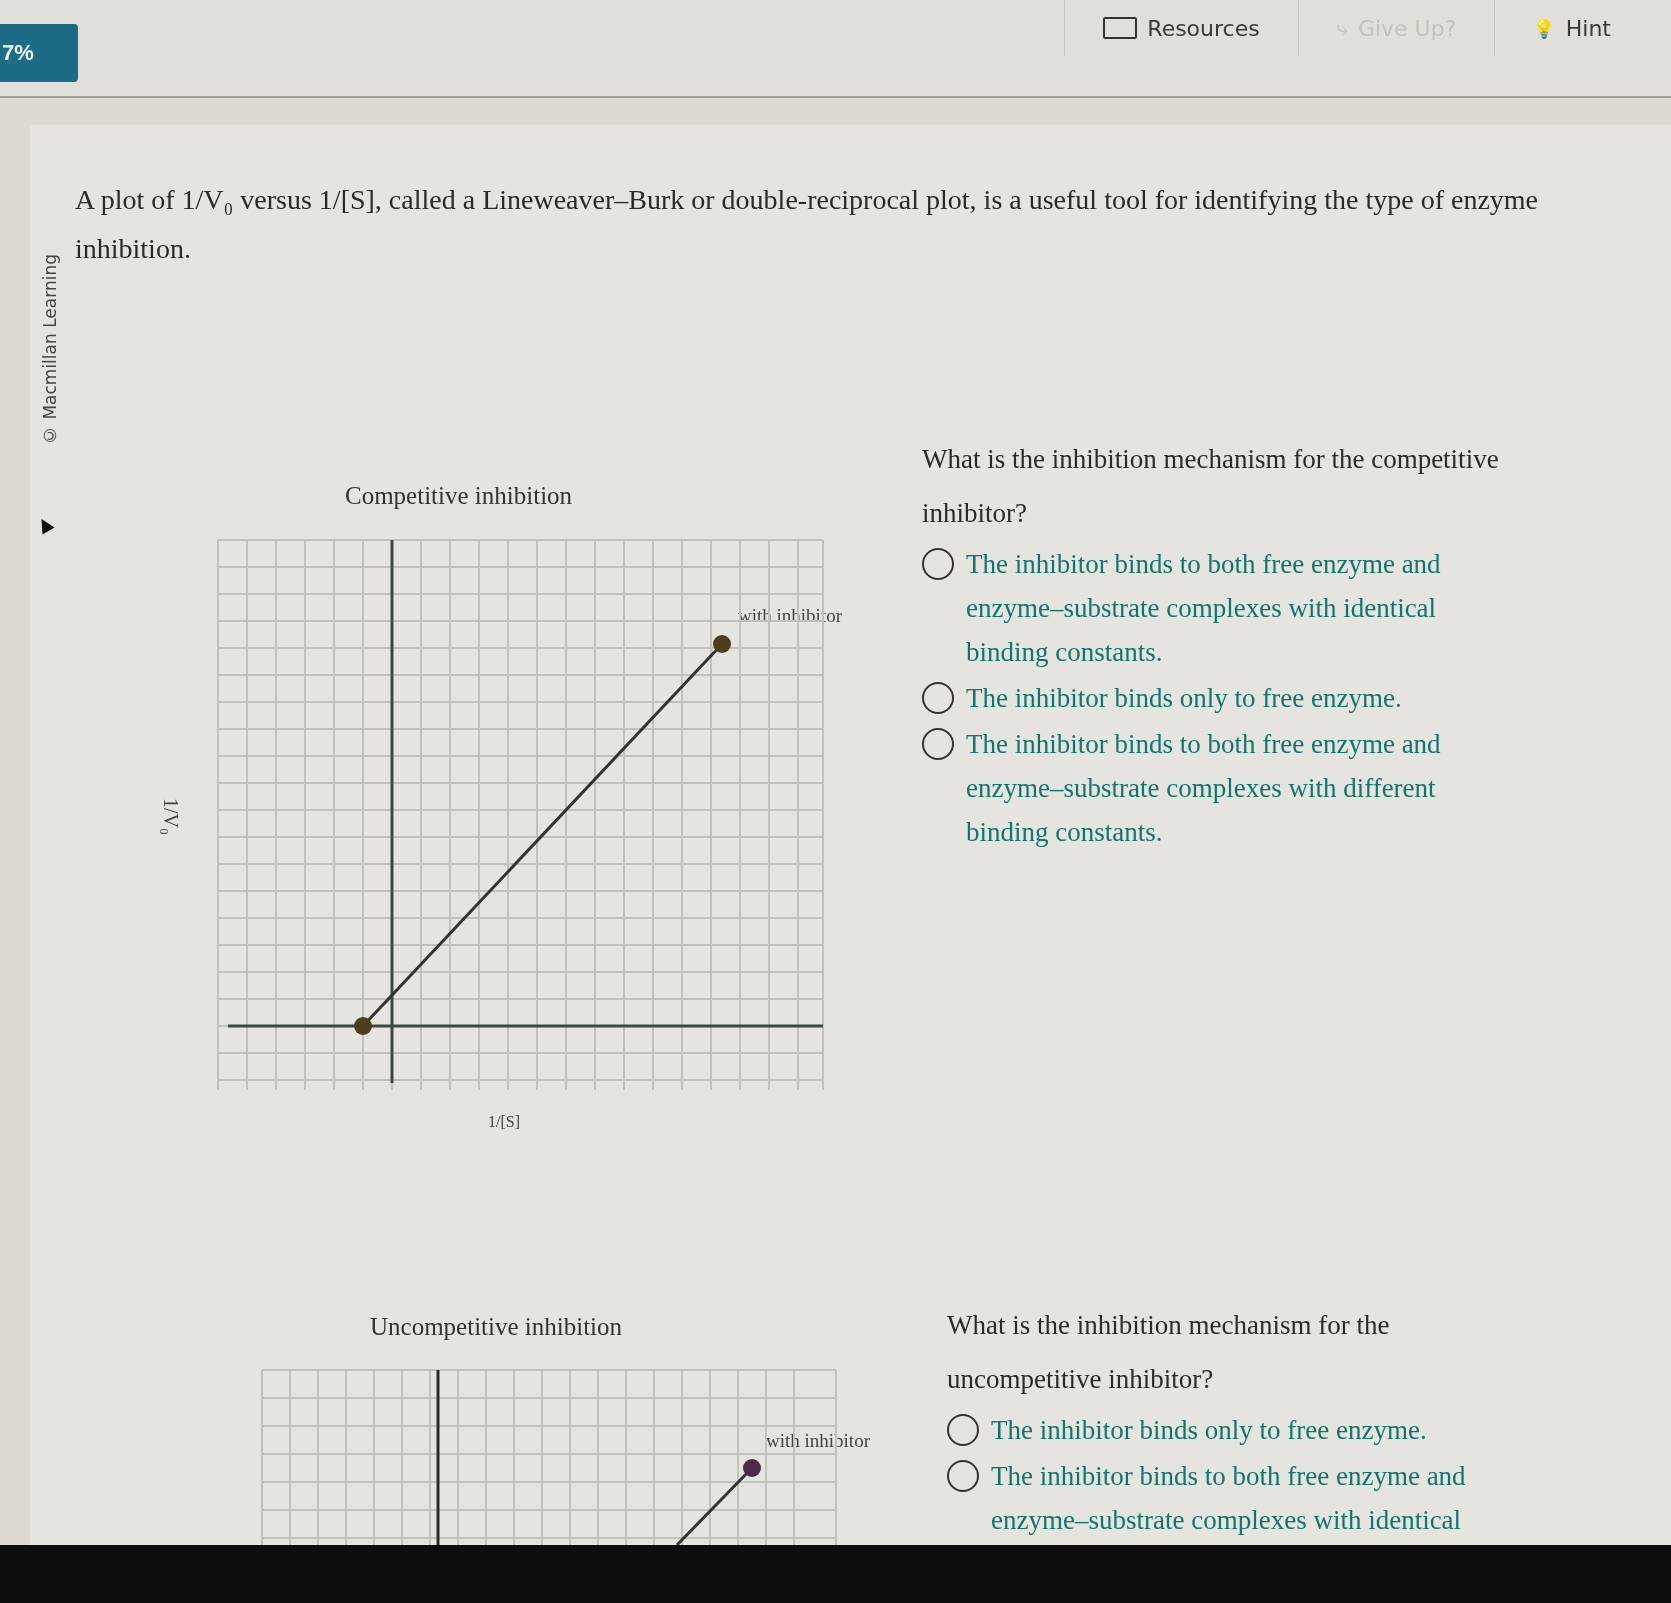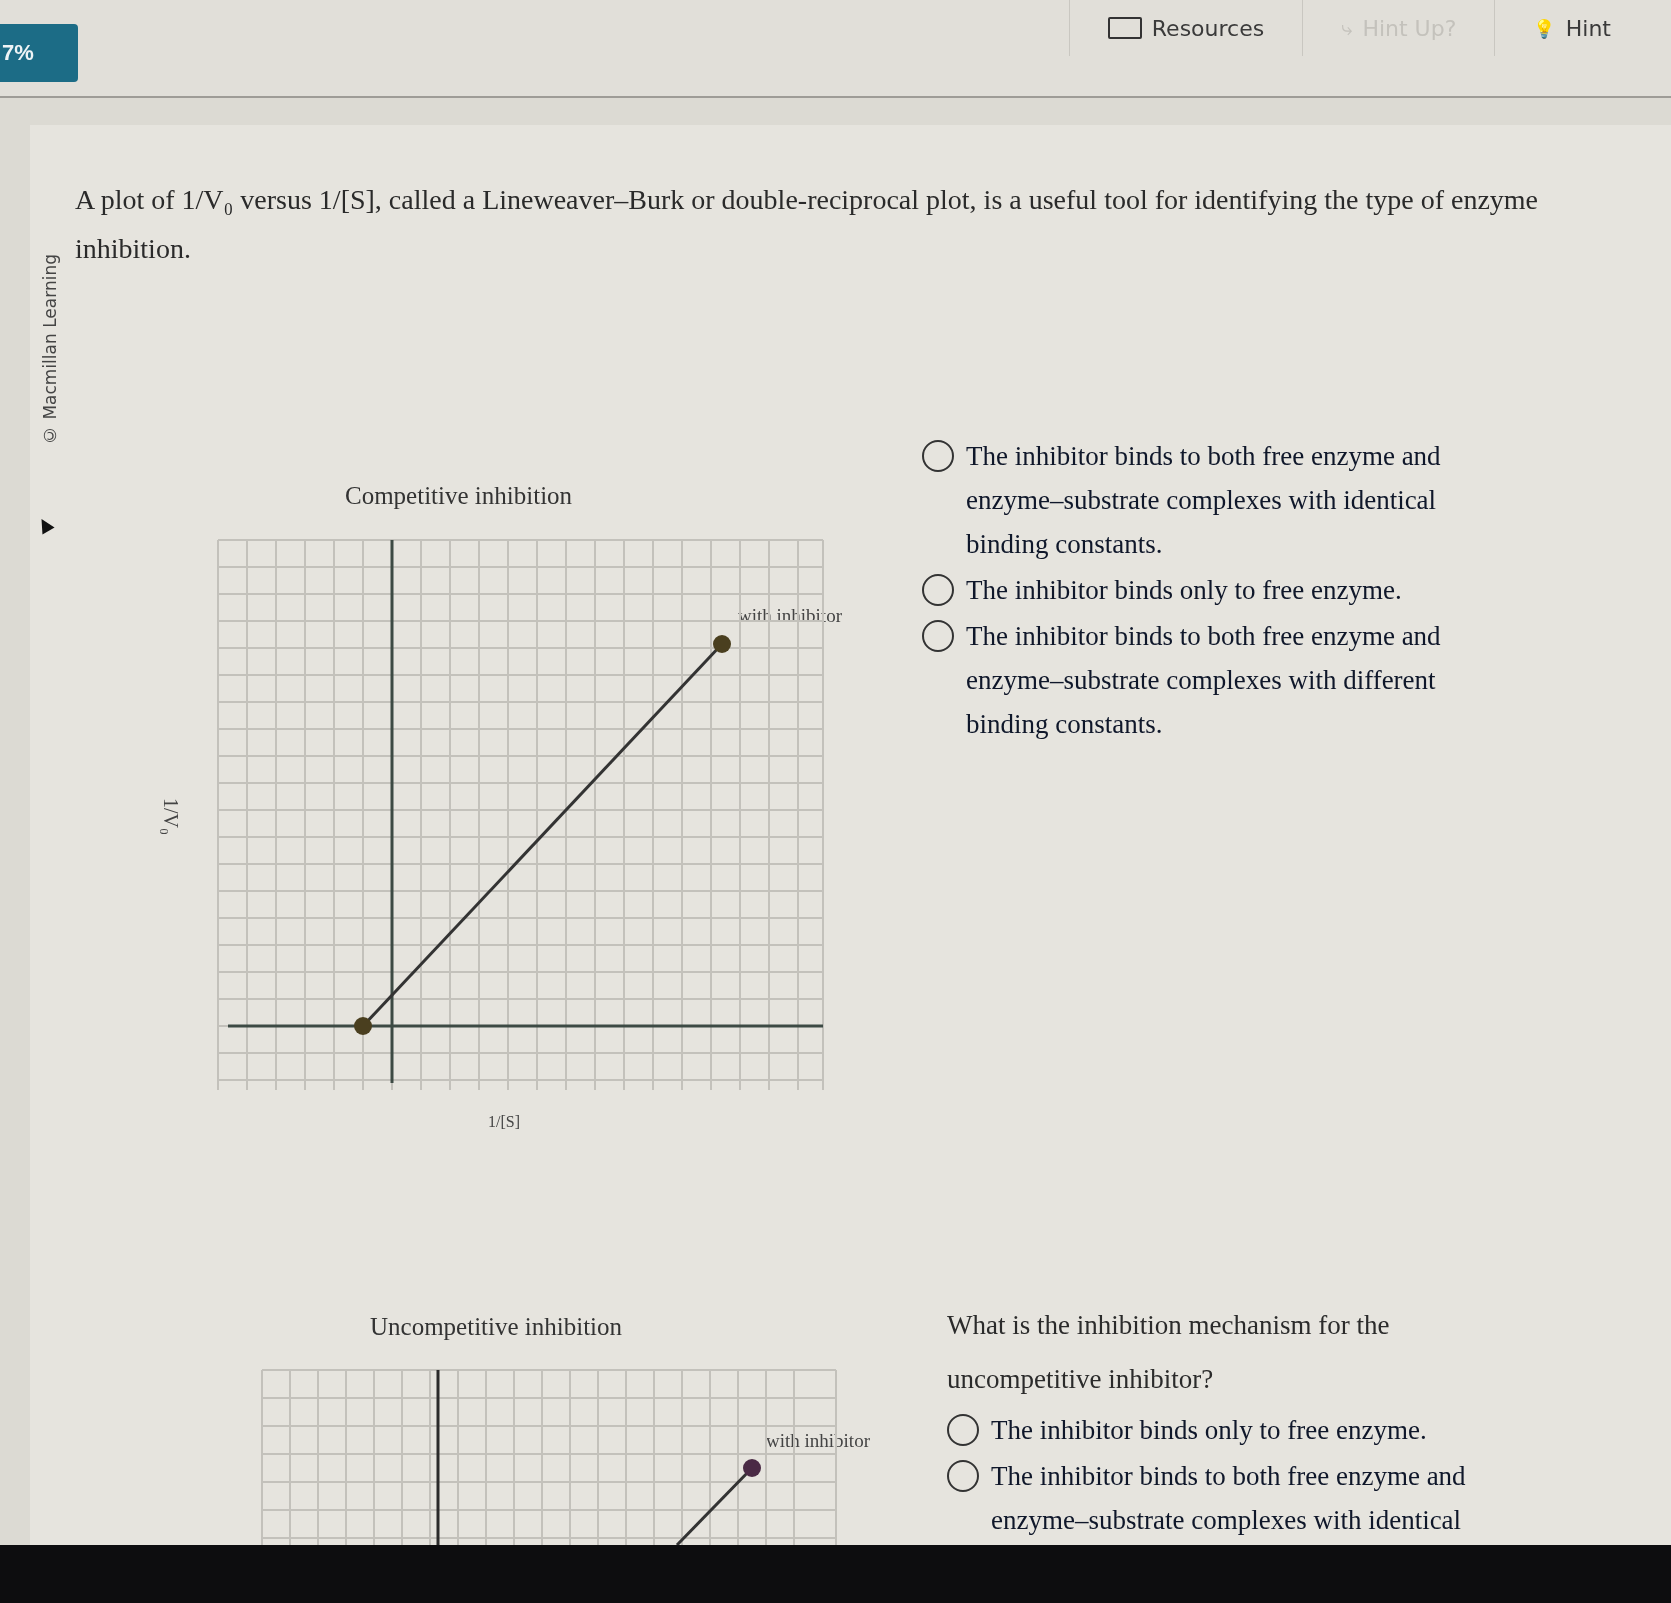--- a/index.html
+++ b/index.html
@@ -69,21 +69,21 @@
   svg.plot { position: absolute; overflow: visible; }
   .series-label {
     position: absolute; font-size: 19px; color: #444;
   }
   .question {
     position: absolute; width: 600px;
   }
   .q-text { font-size: 27px; line-height: 54px; color: #2b2b2b; }
   .option {
     display: flex; align-items: flex-start; gap: 12px; margin-top: 2px;
-    font-size: 27px; line-height: 44px; color: #0f172a;
+    font-size: 27px; line-height: 44px; color: #0f766e;
   }
   .radio {
     flex: none; width: 32px; height: 32px; margin-top: 6px;
     border: 2.5px solid #333; border-radius: 50%; background: transparent;
   }
   .bottom-dark {
     position: absolute; left: 0; top: 1545px; width: 1671px; height: 58px; background: #0d0d0f;
   }
 </style>
 </head>
@@ -92,21 +92,21 @@
 <div class="screen">
   <div class="topbar">
     <div class="progress-badge">7%</div>
     <div class="toolbar">
       <div class="tool-btn">
         <span class="folder-icon"></span>
         <span>Resources</span>
       </div>
       <div class="tool-btn disabled">
         <span style="font-size:20px;">⤷</span>
-        <span>Hint Up?</span>
+        <span>Give Up?</span>
       </div>
       <div class="tool-btn" style="padding-right:60px;">
         <span style="font-size:18px;">💡</span>
         <span>Hint</span>
       </div>
     </div>
   </div>
 
   <div class="content"></div>
 
@@ -170,20 +170,21 @@
         <line x1="0" y1="540" x2="605" y2="540"></line>
     </g>
     <line x1="174" y1="0" x2="174" y2="543" stroke="#3d4a44" stroke-width="3"></line>
     <line x1="10" y1="486" x2="605" y2="486" stroke="#3d4a44" stroke-width="3"></line>
     <line x1="145" y1="486" x2="504" y2="104" stroke="#333" stroke-width="3"></line>
     <circle cx="145" cy="486" r="9" fill="#4a3f1f"></circle>
     <circle cx="504" cy="104" r="9" fill="#4a3f1f"></circle>
   </svg>
 
   <div class="question" style="left:922px; top:432px;">
+    <div class="q-text">What is the inhibition mechanism for the competitive inhibitor?</div>
     <div class="option">
       <span class="radio"></span>
       <span>The inhibitor binds to both free enzyme and enzyme–substrate complexes with identical binding constants.</span>
     </div>
     <div class="option">
       <span class="radio"></span>
       <span>The inhibitor binds only to free enzyme.</span>
     </div>
     <div class="option">
       <span class="radio"></span>

